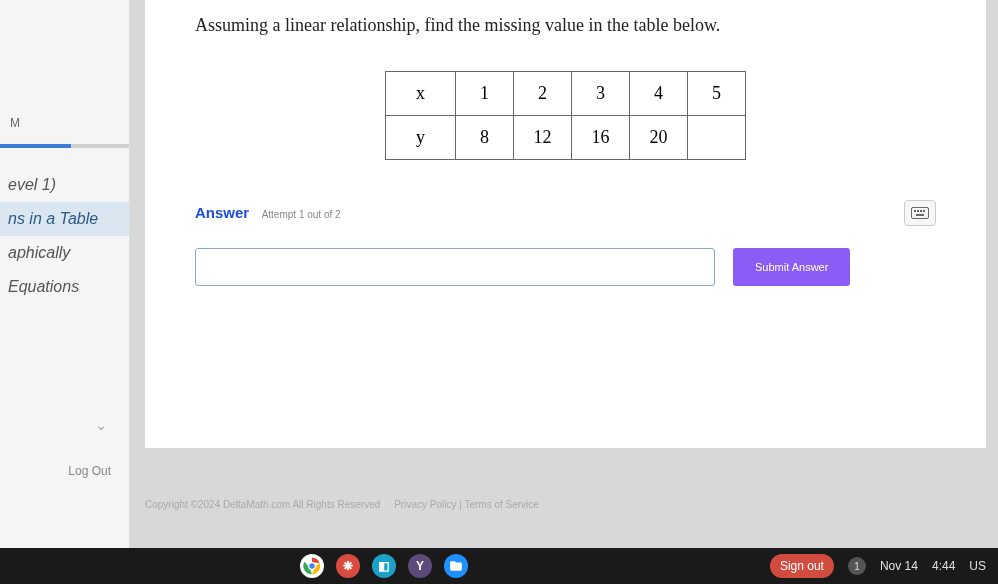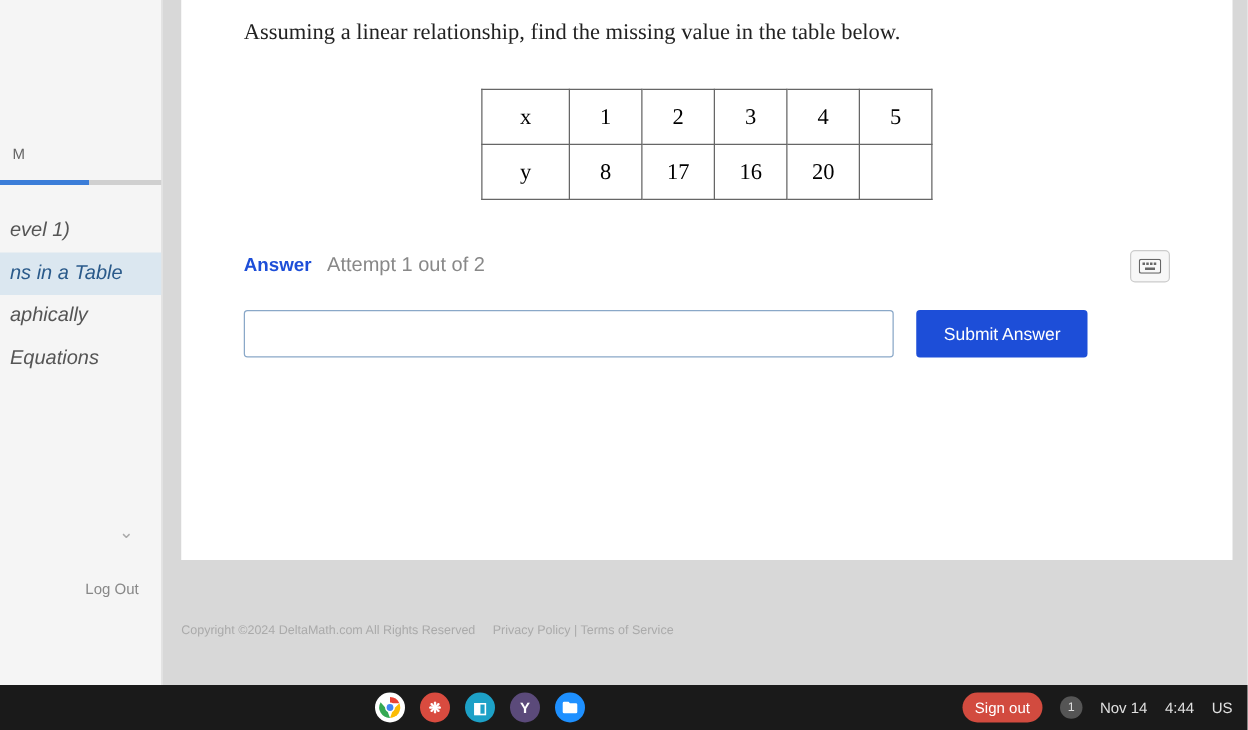--- a/index.html
+++ b/index.html
@@ -104,21 +104,21 @@
   justify-content: space-between;
 }
 .answer-label {
   font-weight: bold;
   font-size: 15px;
   color: #1d4ed8;
   margin-right: 8px;
 }
 .attempt {
   color: #888;
-  font-size: 16px;
+  font-size: 10px;
 }
 .keyboard-btn {
   width: 32px;
   height: 26px;
   border: 1px solid #ccc;
   border-radius: 4px;
   background: #f7f7f7;
   display: inline-flex;
   align-items: center;
   justify-content: center;
@@ -136,26 +136,26 @@
   flex: 0 0 520px;
   height: 38px;
   border: 1px solid #8aa8c8;
   border-radius: 3px;
   padding: 0 10px;
   font-size: 15px;
   font-family: Georgia, serif;
   outline: none;
 }
 .submit-btn {
-  background: #1d4ed8;
+  background: #8b5cf6;
   color: #fff;
   border: none;
   height: 38px;
   padding: 0 22px;
-  font-size: 14px;
+  font-size: 11px;
   font-family: Arial, sans-serif;
   border-radius: 3px;
   cursor: pointer;
 }
 .footer {
   position: absolute;
   left: 145px;
   bottom: 38px;
   font-family: Arial, sans-serif;
   font-size: 10px;
@@ -244,21 +244,21 @@
         <td class="hdr">x</td>
         <td>1</td>
         <td>2</td>
         <td>3</td>
         <td>4</td>
         <td>5</td>
       </tr>
       <tr>
         <td class="hdr">y</td>
         <td>8</td>
-        <td>17</td>
+        <td>12</td>
         <td>16</td>
         <td>20</td>
         <td></td>
       </tr>
     </tbody>
       </table>
 
     <div class="answer-row">
       <div>
         <span class="answer-label">Answer</span>

